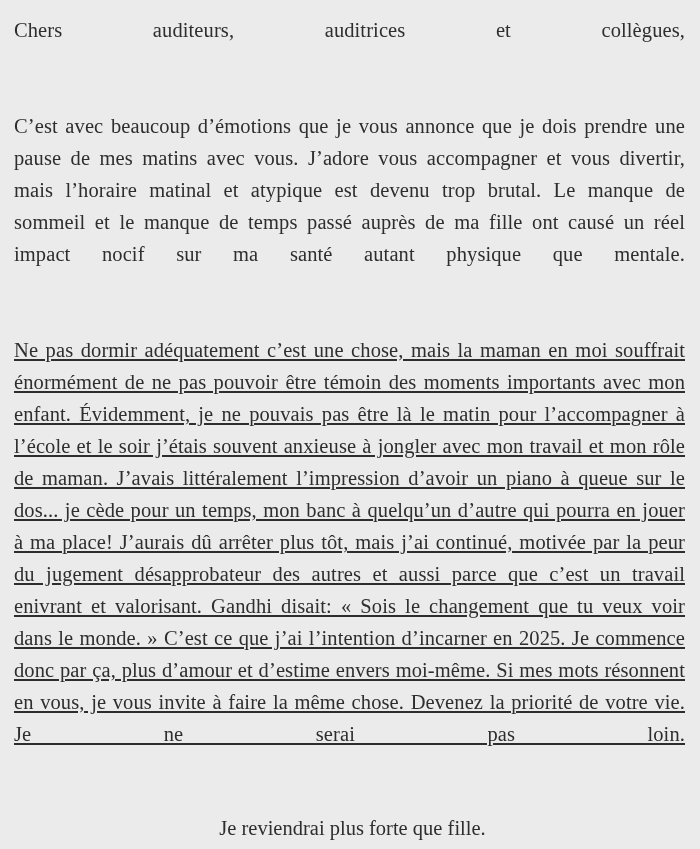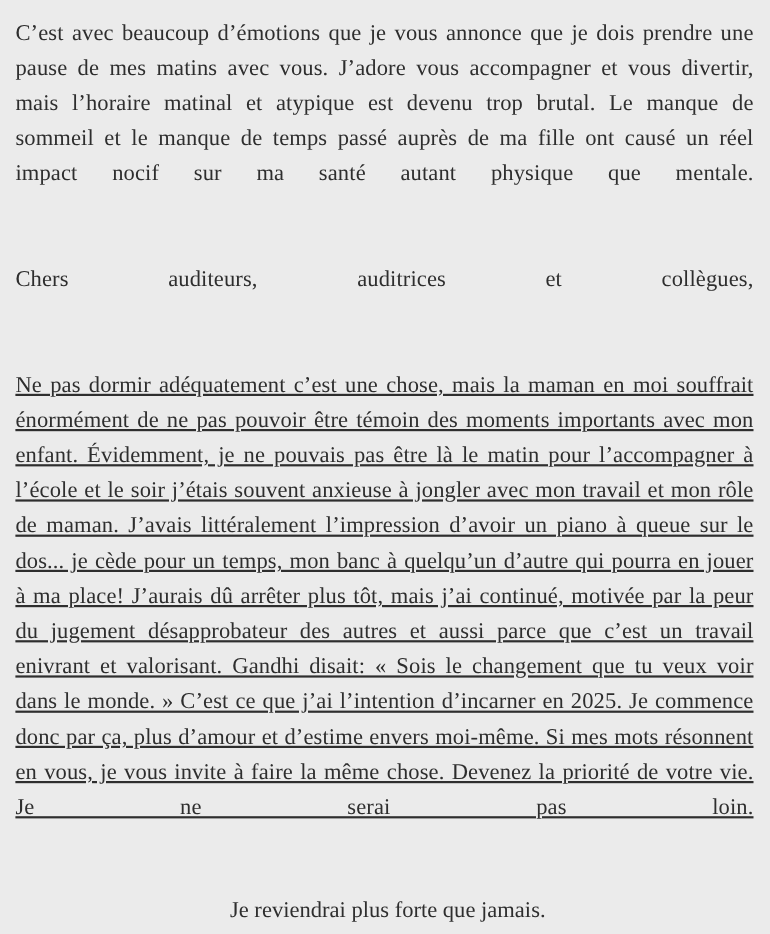--- a/index.html
+++ b/index.html
@@ -68,24 +68,24 @@
   .closing-line {
     display: block;
     white-space: nowrap;
   }
 </style>
 </head>
 <body style="background: rgb(235, 235, 235);">
 
 <div class="letter">
 
+  <p class="para salutation">Chers auditeurs, auditrices et collègues,</p>
+
   <p class="para body-para">C’est avec beaucoup d’émotions que je vous annonce que je dois prendre une pause de mes matins avec vous. J’adore vous accompagner et vous divertir, mais l’horaire matinal et atypique est devenu trop brutal. Le manque de sommeil et le manque de temps passé auprès de ma fille ont causé un réel impact nocif sur ma santé autant physique que mentale.</p>
-
-  <p class="para salutation">Chers auditeurs, auditrices et collègues,</p>
 
   <p class="para body-para last-body">Ne pas dormir adéquatement c’est une chose, mais la maman en moi souffrait énormément de ne pas pouvoir être témoin des moments importants avec mon enfant. Évidemment, je ne pouvais pas être là le matin pour l’accompagner à l’école et le soir j’étais souvent anxieuse à jongler avec mon travail et mon rôle de maman. J’avais littéralement l’impression d’avoir un piano à queue sur le dos... je cède pour un temps, mon banc à quelqu’un d’autre qui pourra en jouer à ma place! J’aurais dû arrêter plus tôt, mais j’ai continué, motivée par la peur du jugement désapprobateur des autres et aussi parce que c’est un travail enivrant et valorisant. Gandhi disait: « Sois le changement que tu veux voir dans le monde. » C’est ce que j’ai l’intention d’incarner en 2025. Je commence donc par ça, plus d’amour et d’estime envers moi-même. Si mes mots résonnent en vous, je vous invite à faire la même chose. Devenez la priorité de votre vie. Je ne serai pas loin.</p>
 
   <div class="closing">
-    <span class="closing-line">Je reviendrai plus forte que jamais.</span>
+    <span class="closing-line">Je reviendrai plus forte que fille.</span>
     <span class="closing-line">Je vous aime. Prenez soin de vous.</span>
   </div>
 
 </div>
 
 </body></html>

